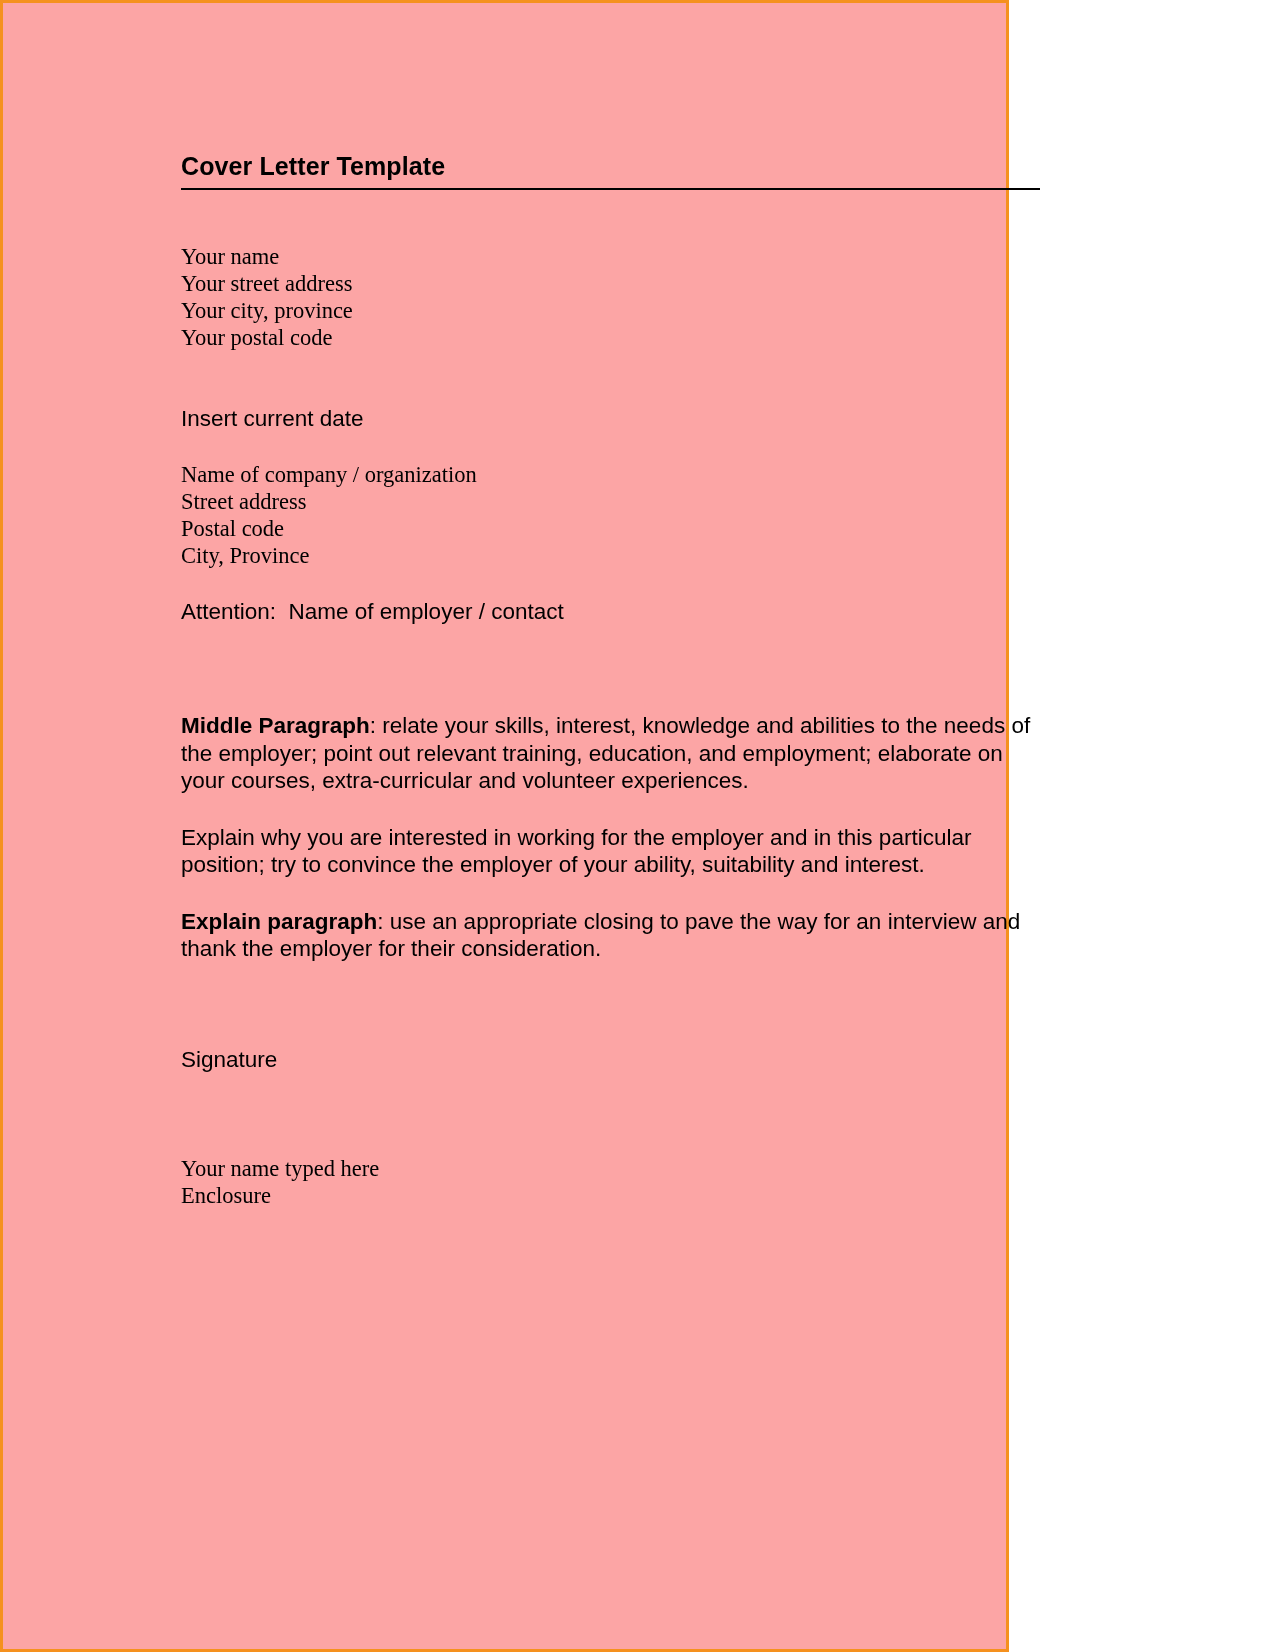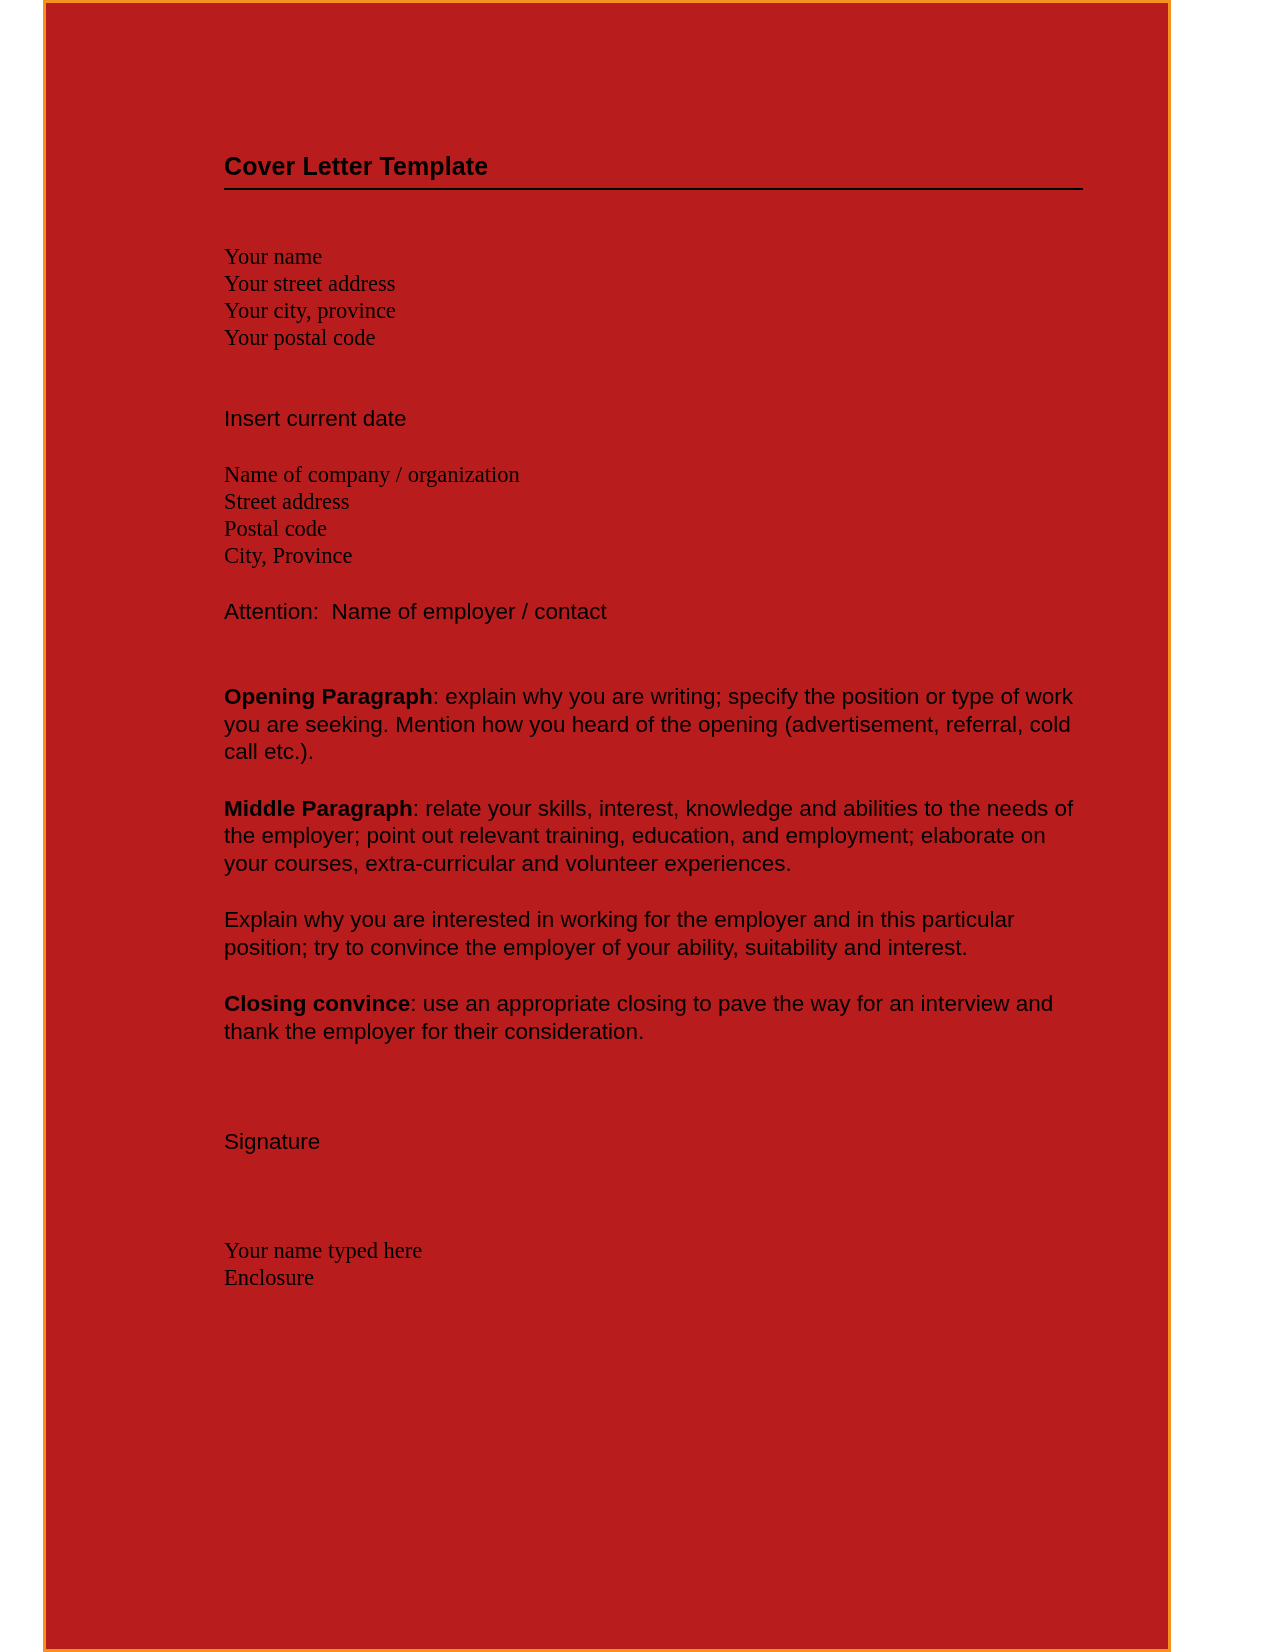--- a/index.html
+++ b/index.html
@@ -13,26 +13,25 @@
     font-family: "Liberation Sans", sans-serif;
     color: #000000;
     overflow: hidden;
   }
 
   
   #page-frame {
     position: absolute;
     left: 0;
     top: 0;
-    width: 1128px;
+    width: 1009px;
     height: 1652px;
     box-sizing: border-box;
     border: 3px solid #f5911e;
-    background: #b91c1c;
-    margin-left: 43px;
+    background: #fca5a5;
   }
 
   #document-body {
     position: absolute;
     left: 178px;
     top: 150px;
     width: 860px;
   }
 
   
@@ -115,33 +114,32 @@
 
     <div class="sp-sm"></div>
 
     <div class="line">Attention:  Name of employer / contact</div>
 
     <div class="sp-sm"></div>
 
 
     <div class="sp-sm"></div>
 
-    <div class="para"><b>Opening Paragraph</b><span>:  explain why you are writing; specify the position or type of work you are seeking.  Mention how you heard of the opening (advertisement, referral, cold call etc.).</span></div>
 
     <div class="sp-sm"></div>
 
     <div class="para"><b>Middle Paragraph</b><span>:  relate your skills, interest, knowledge and abilities to the needs of the employer; point out relevant training, education, and employment; elaborate on your courses, extra-curricular and volunteer experiences.</span></div>
 
     <div class="sp-sm"></div>
 
     <div class="para"><span>Explain why you are interested in working for the employer and in this particular position; try to convince the employer of your ability, suitability and interest.</span></div>
 
     <div class="sp-sm"></div>
 
-    <div class="para"><b>Closing convince</b><span>:  use an appropriate closing to pave the way for an interview and thank the employer for their consideration.</span></div>
+    <div class="para"><b>Explain paragraph</b><span>:  use an appropriate closing to pave the way for an interview and thank the employer for their consideration.</span></div>
 
     <div class="sp-sm"></div>
 
 
     <div class="sp-sig"></div>
 
     <div class="line">Signature</div>
 
     <div class="sp-sig2"></div>
 

